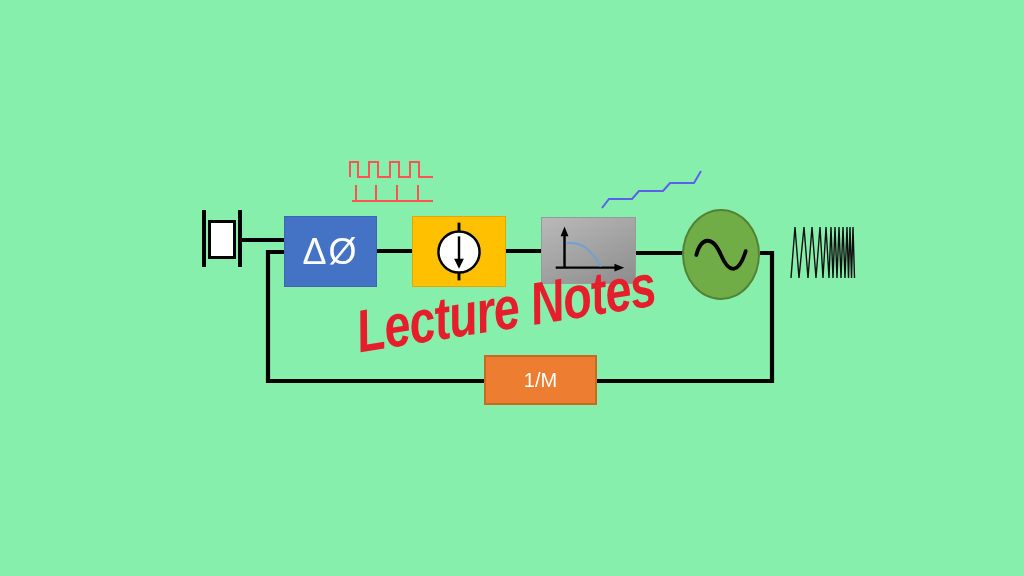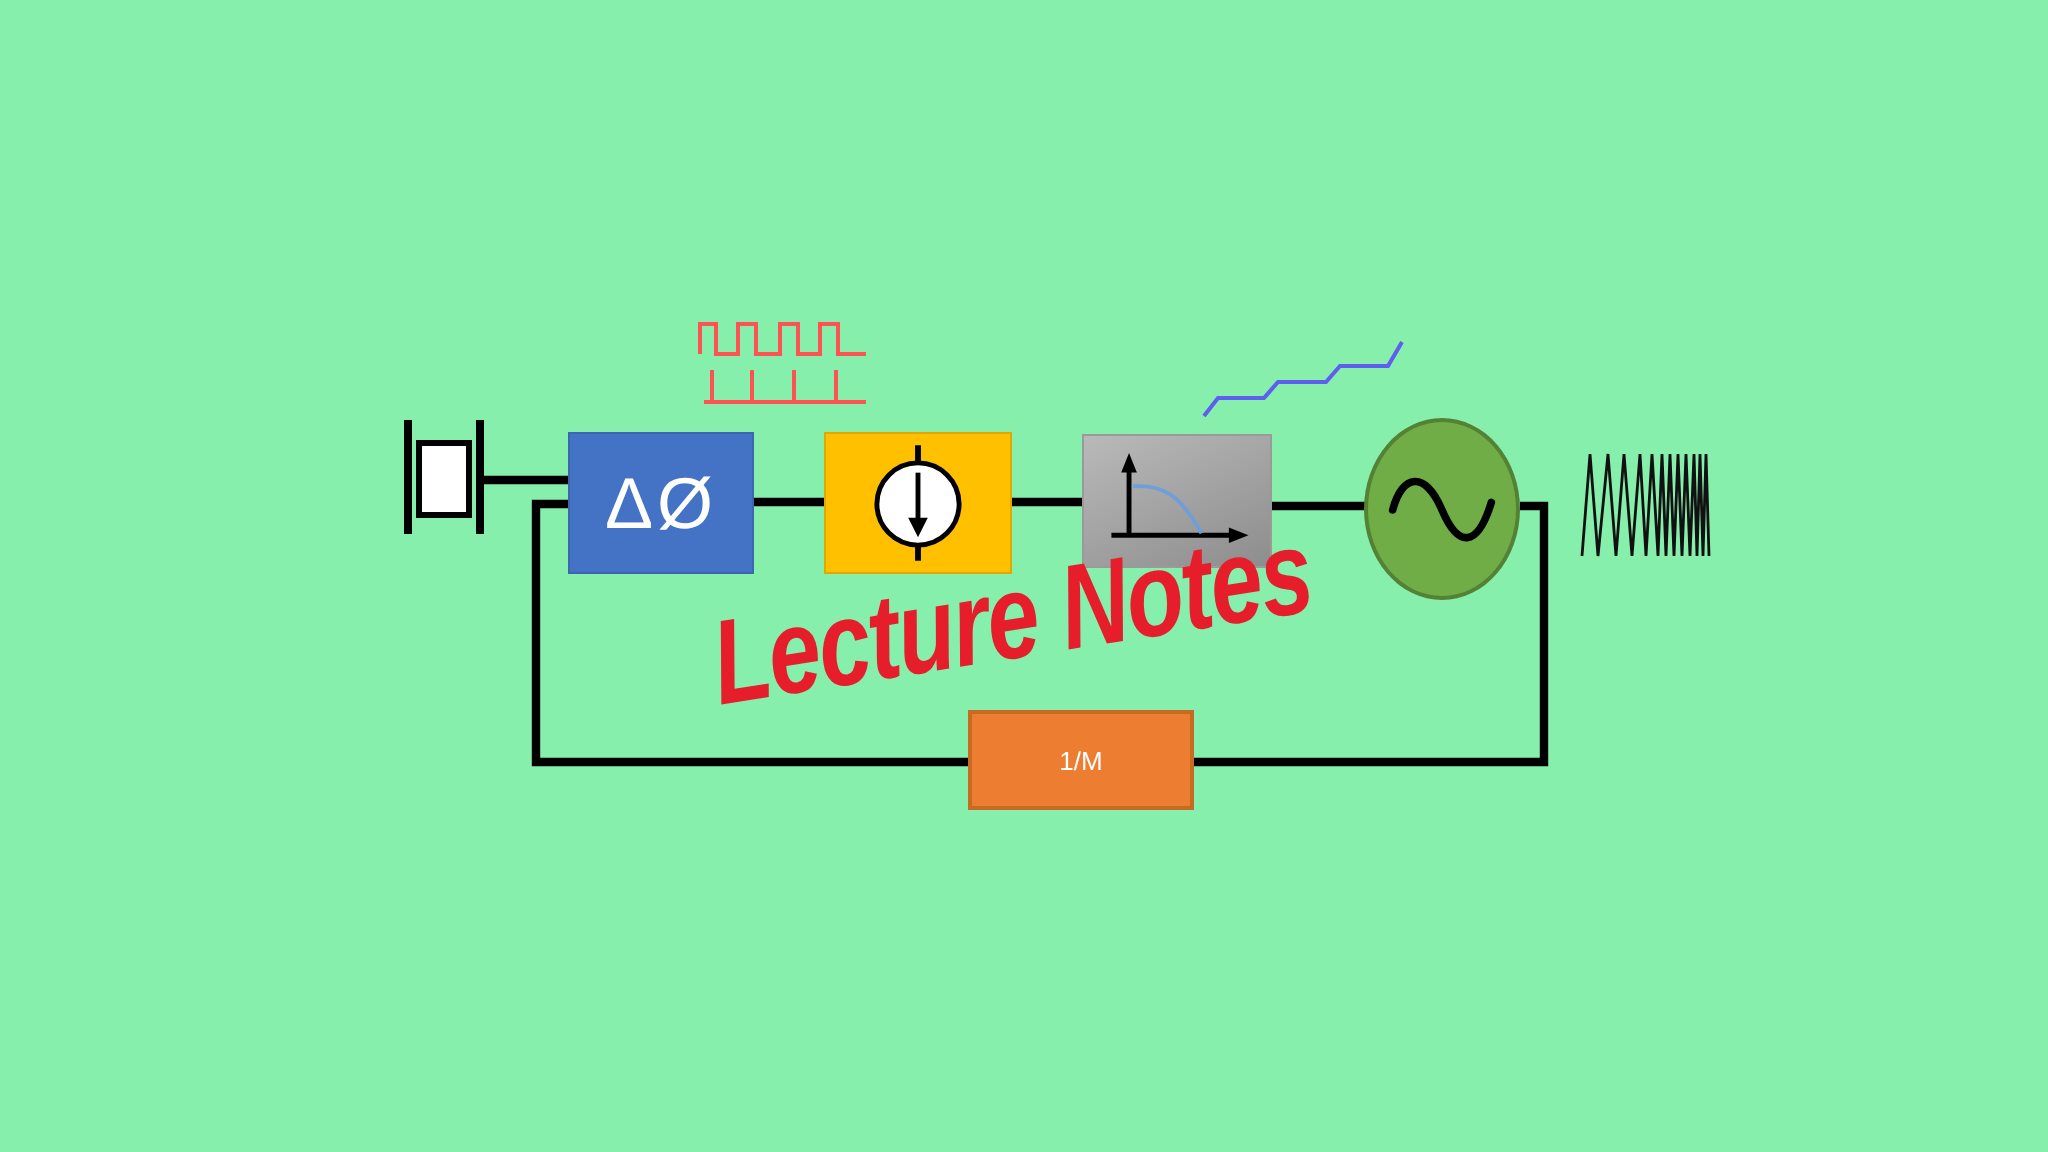--- a/index.html
+++ b/index.html
@@ -18,21 +18,21 @@
   .block{position:absolute;display:flex;align-items:center;justify-content:center;
     box-sizing:border-box;z-index:2;}
   .pd{left:284px;top:216px;width:93px;height:71px;background:#4472C4;border:1px solid #3C66B0;
     color:#fff;font-size:36px;letter-spacing:2px;}
   .cp{left:412px;top:216px;width:94px;height:71px;background:#FFC000;border:1px solid #E2A700;}
   .lf{left:541px;top:217px;width:95px;height:67px;
     background:linear-gradient(155deg,#b9b9b9 0%,#8d8d8d 100%);border:1px solid #9a9a9a;}
   .vco{left:682px;top:209px;width:78px;height:91px;background:#70AD47;
     border:2px solid #548235;border-radius:50%;}
   .divm{left:484px;top:355px;width:113px;height:50px;background:#ED7D31;
-    border:2px solid #C96A22;color:#fff;font-size:13px;z-index:3;}
+    border:2px solid #C96A22;color:#fff;font-size:20px;z-index:3;}
   
   .watermark{
     position:absolute;left:352px;top:303px;z-index:4;color:#E61E2B;
     font-weight:bold;font-style:italic;font-size:60px;line-height:60px;
     letter-spacing:-1px;white-space:nowrap;
     transform:rotate(-9deg) scaleX(0.78);transform-origin:left top;
   }
 </style>
 </head>
 <body>

